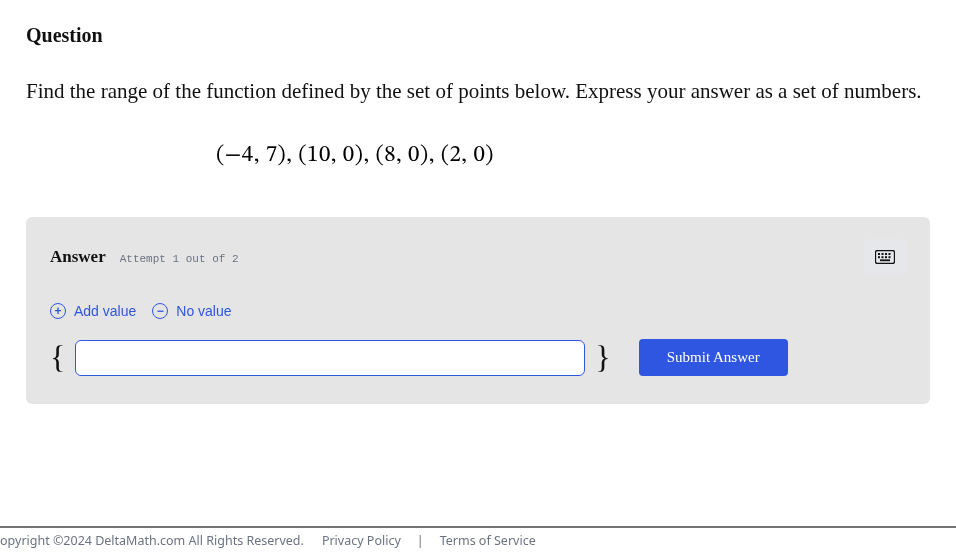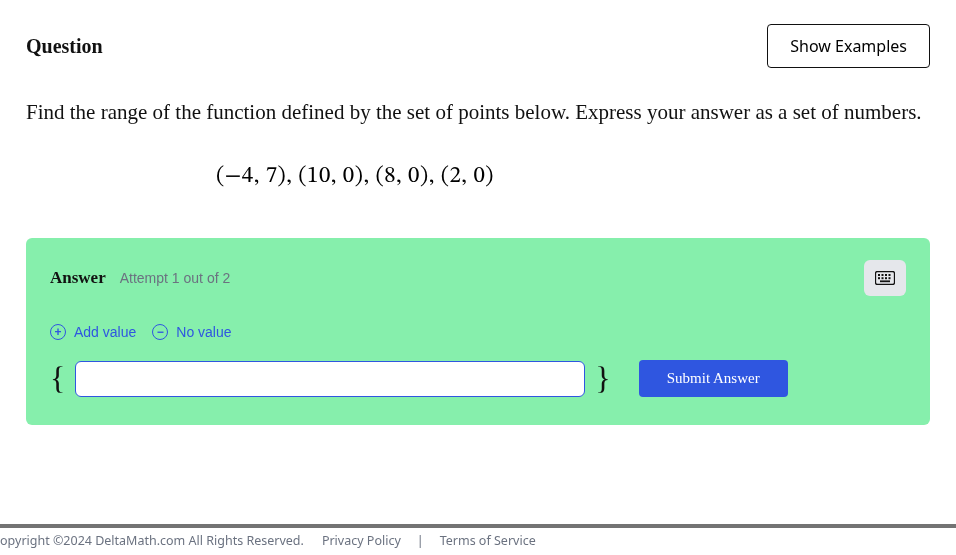--- a/index.html
+++ b/index.html
@@ -6,21 +6,21 @@
   body {
     font-family: Georgia, 'Times New Roman', serif;
     background: #ffffff;
     width: 956px;
     height: 555px;
     position: relative;
     overflow: hidden;
   }
   .content-area {
     padding: 24px 26px 0 26px;
-    border-bottom: 4px solid #737373;
+    border-bottom: 2px solid #737373;
     height: 528px;
   }
   .header-row {
     display: flex;
     justify-content: space-between;
     align-items: center;
     margin-bottom: 30px;
   }
   .question-label {
     font-weight: 700;
@@ -43,43 +43,43 @@
     margin-bottom: 34px;
   }
   .math-display {
     font-family: 'Cambria Math', 'STIX Two Math', Georgia, serif;
     font-size: 23px;
     margin-left: 190px;
     margin-bottom: 48px;
     letter-spacing: 0.5px;
   }
   .answer-panel {
-    background: #86efac;
+    background: #e5e5e5;
     border-radius: 6px;
     padding: 22px 24px 28px 24px;
   }
   .answer-header {
     display: flex;
     justify-content: space-between;
     align-items: center;
     margin-bottom: 28px;
   }
   .answer-left {
     display: flex;
     align-items: baseline;
     gap: 14px;
   }
   .answer-label {
     font-weight: 700;
     font-size: 17px;
     color: #111;
   }
   .attempt-text {
-    font-family: Liberation Sans, sans-serif;
-    font-size: 14px;
+    font-family: Liberation Mono, monospace;
+    font-size: 11px;
     color: #6b7280;
   }
   .keyboard-btn {
     background: #e5e7eb;
     border: none;
     border-radius: 6px;
     width: 42px;
     height: 36px;
     display: flex;
     align-items: center;
@@ -158,21 +158,20 @@
   .footer a { color: #6b7280; text-decoration: none; }
   .footer-links { display: flex; gap: 16px; }
 </style>
 </head>
 <body>
 
 <div class="content-area">
 
   <div class="header-row">
     <div class="question-label">Question</div>
-    <button class="show-examples-btn">Show Examples</button>
   </div>
 
   <div class="prompt-text">Find the range of the function defined by the set of points below. Express your answer as a set of numbers.</div>
 
   <div class="math-display">(−4, 7), (10, 0), (8, 0), (2, 0)</div>
 
   <div class="answer-panel">
     <div class="answer-header">
       <div class="answer-left">
         <span class="answer-label">Answer</span>

